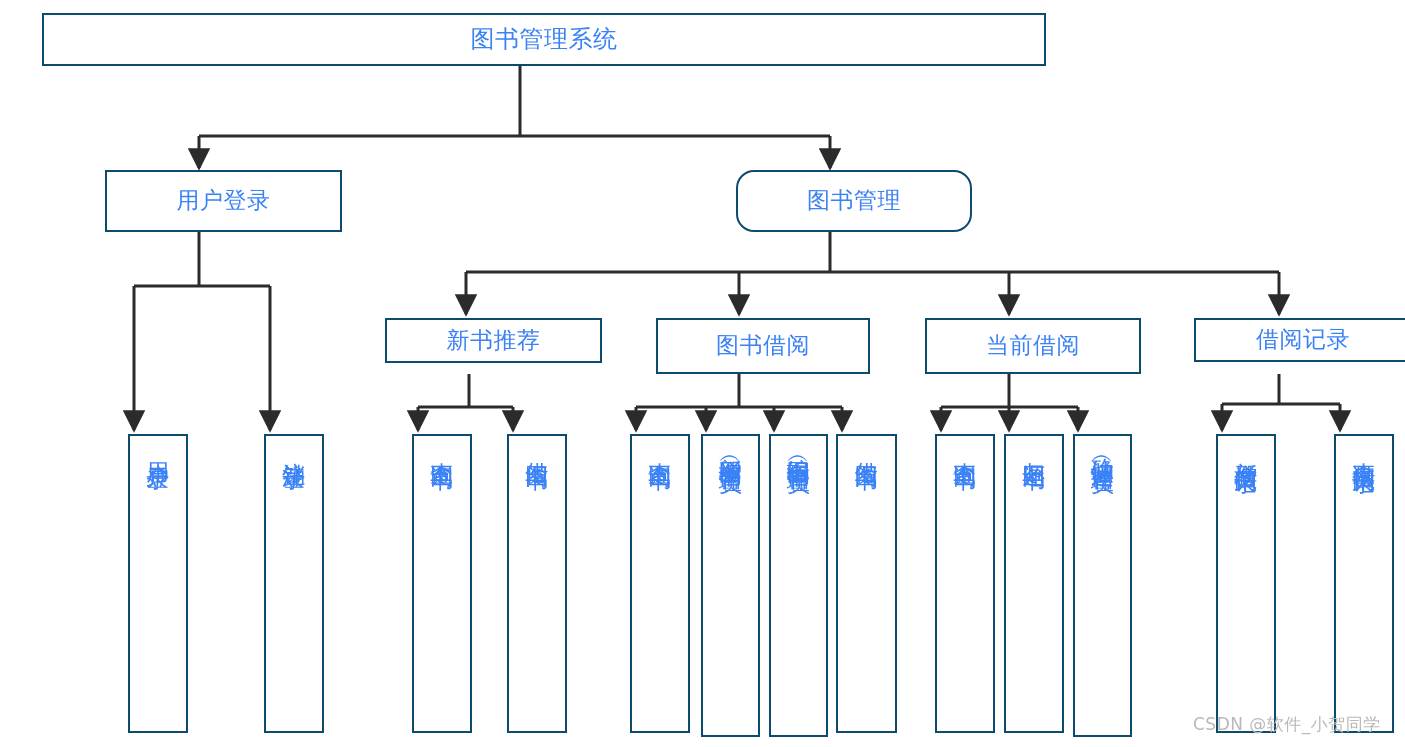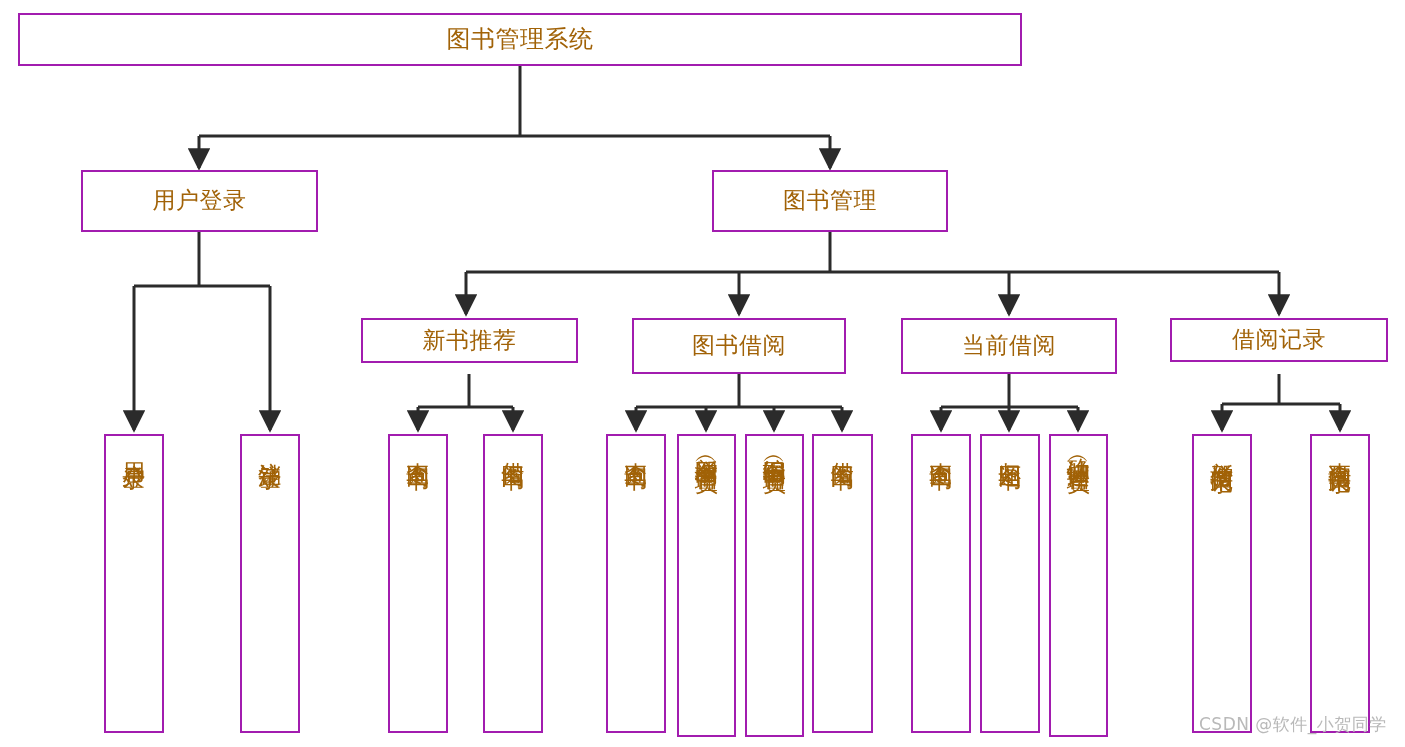--- a/index.html
+++ b/index.html
@@ -23,25 +23,26 @@
     left: 0;
     top: 0;
     width: 1405px;
     height: 747px;
     pointer-events: none;
   }
   .node {
     position: absolute;
     box-sizing: border-box;
     background: #ffffff;
-    border: 2px solid #a21caf;
+    border: 2px solid #0c4a6e;
     display: flex;
     align-items: center;
     justify-content: center;
-    color: #a16207;
+    color: #3b82f6;
+    margin-left: 24px;
   }
   .node .label {
     display: block;
     text-align: center;
     line-height: 1.18;
     letter-spacing: 0.5px;
   }
   .node.horiz .label {
     writing-mode: horizontal-tb;
     font-size: 23px;
@@ -123,21 +124,21 @@
     </g>
   </svg>
 
   <div class="node horiz root" style="left:18px; top:13px; width:1004px; height:53px;">
     <span class="label">图书管理系统</span>
   </div>
 
   <div class="node horiz" style="left:81px; top:170px; width:237px; height:62px;">
     <span class="label">用户登录</span>
   </div>
-  <div class="node horiz" style="left:712px; top:170px; width:236px; height:62px;">
+  <div class="node horiz" style="left:712px; top:170px; width:236px; height:62px;border-radius:18px;">
     <span class="label">图书管理</span>
   </div>
 
   <div class="node horiz" style="left:361px; top:318px; width:217px; height:45px;">
     <span class="label">新书推荐</span>
   </div>
   <div class="node horiz" style="left:632px; top:318px; width:214px; height:56px;">
     <span class="label">图书借阅</span>
   </div>
   <div class="node horiz" style="left:901px; top:318px; width:216px; height:56px;">
@@ -184,15 +185,15 @@
     <span class="label">确认归还（管理员）</span>
   </div>
 
   <div class="node vert" style="left:1192px; top:434px; width:60px; height:299px;">
     <span class="label">新增借阅记录</span>
   </div>
   <div class="node vert" style="left:1310px; top:434px; width:60px; height:299px;">
     <span class="label">查询借阅记录</span>
   </div>
 
-  <div class="watermark" style="left:1193px; top:713px;margin-left:6px;">CSDN @软件_小贺同学</div>
+  <div class="watermark" style="left:1193px; top:713px;">CSDN @软件_小贺同学</div>
 
 </div>
 
 </body></html>

